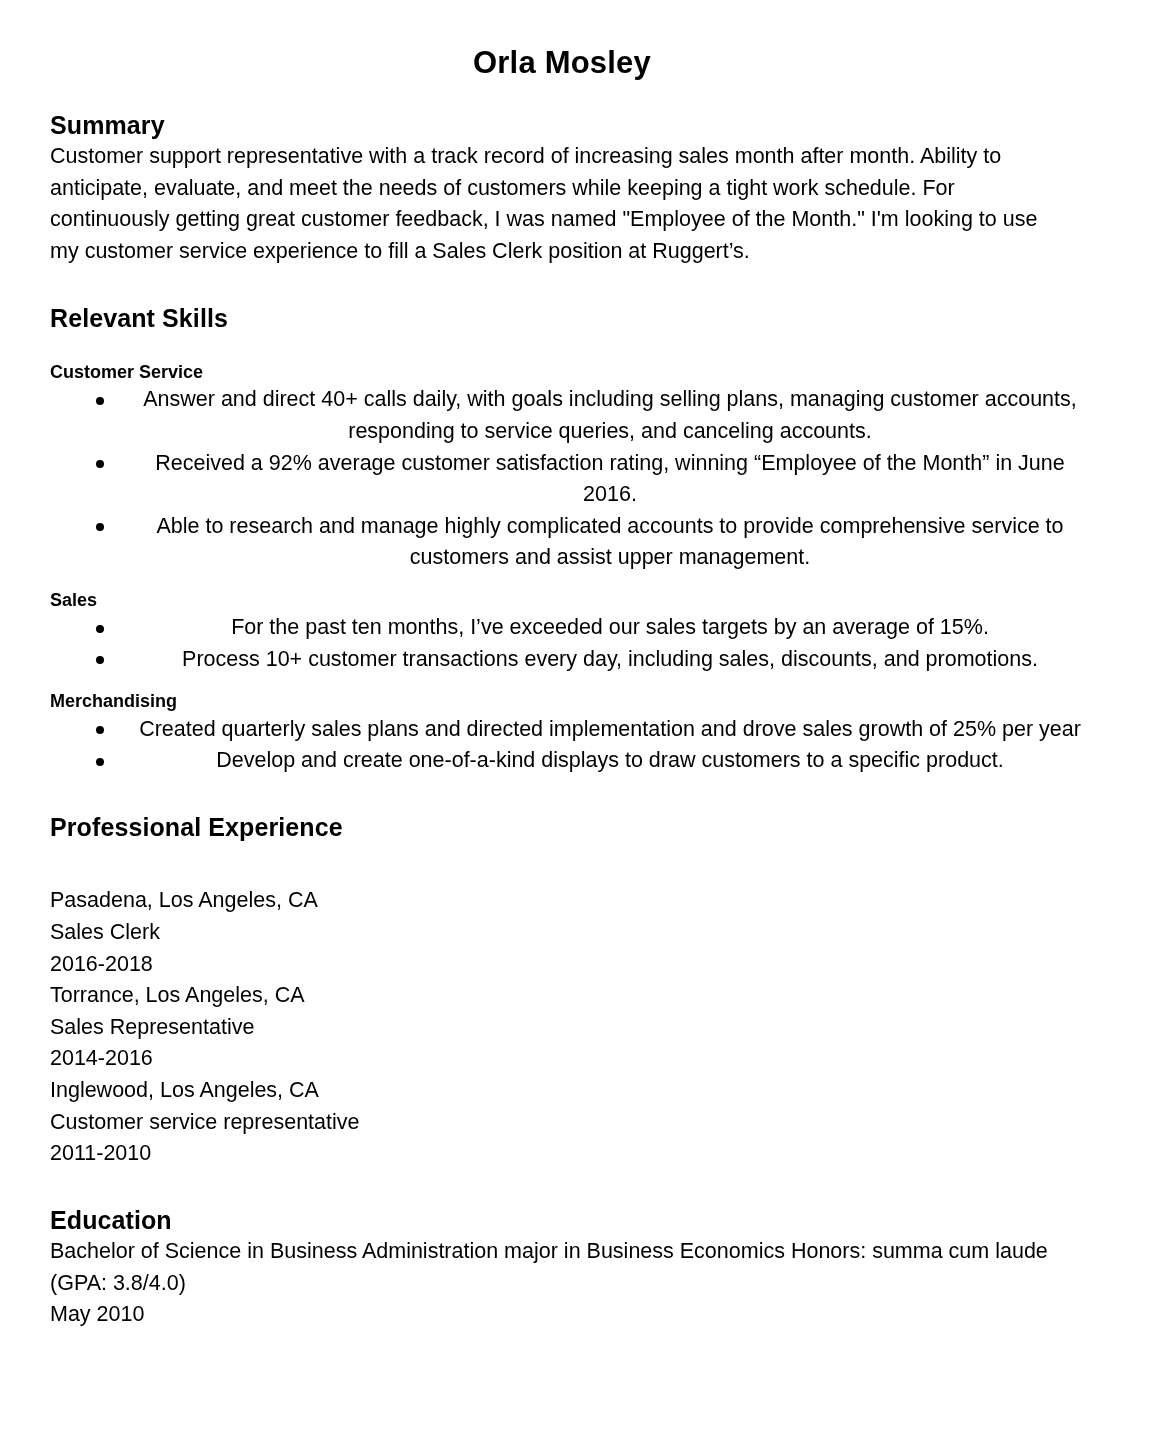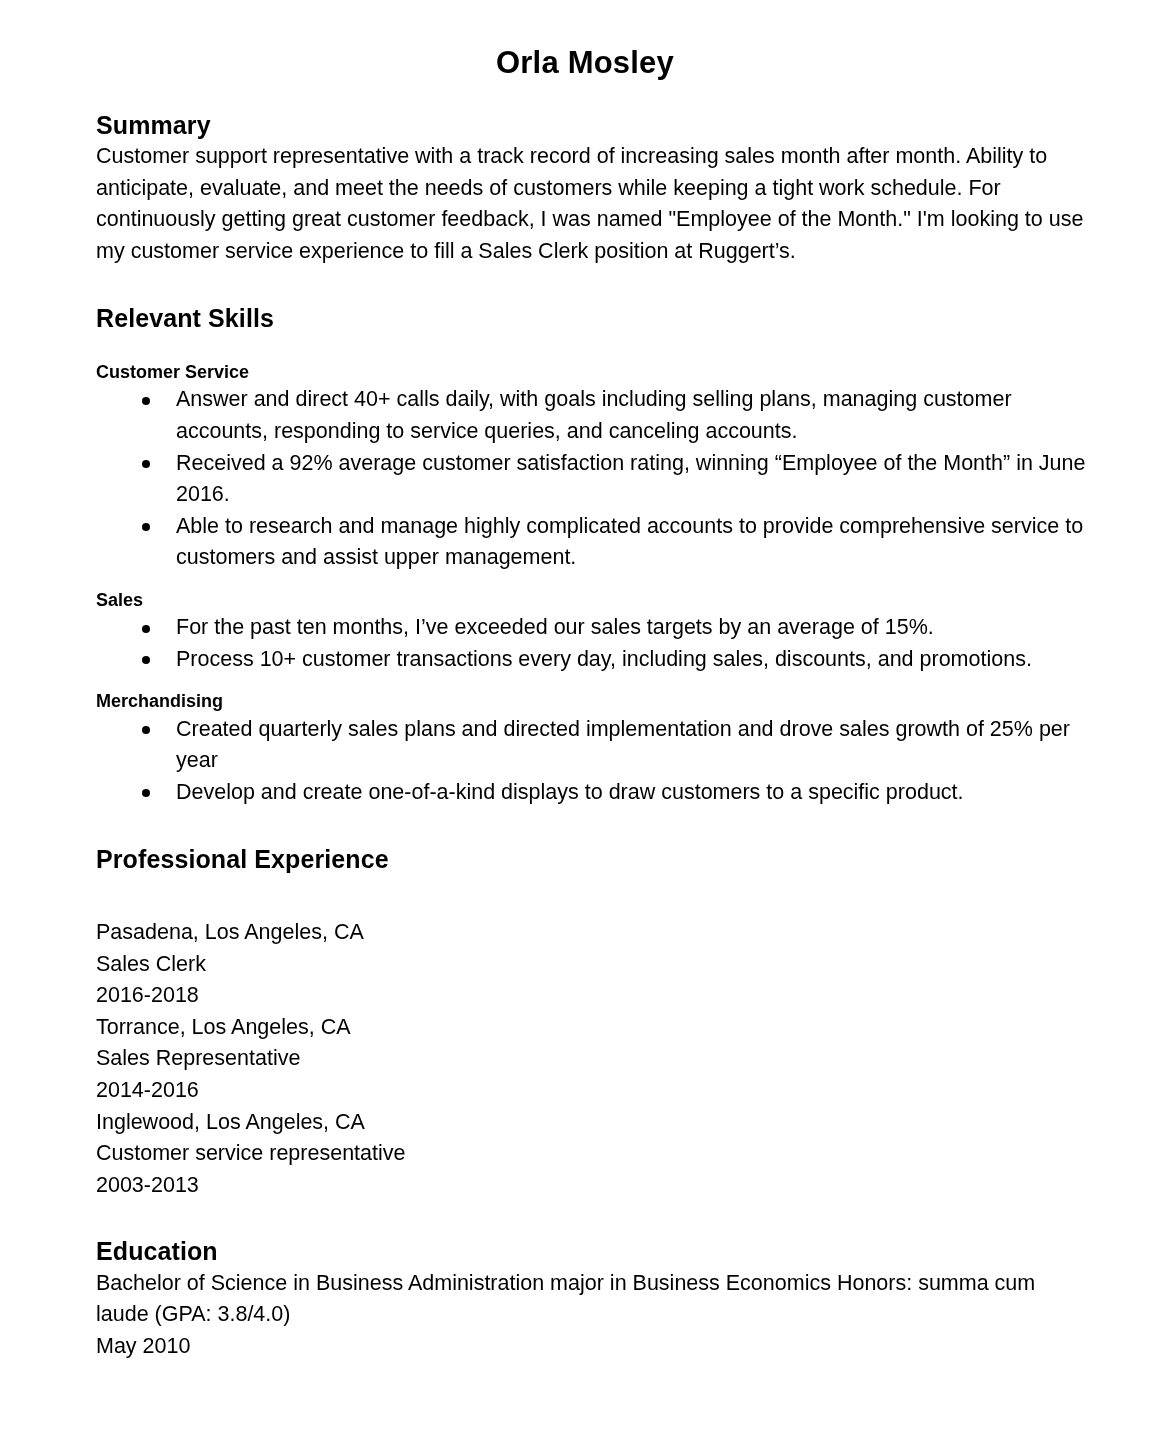--- a/index.html
+++ b/index.html
@@ -12,21 +12,21 @@
     height: 1438px;
     font-family: "Liberation Sans", sans-serif;
     color: #000000;
     -webkit-font-smoothing: antialiased;
   }
   .page {
     position: relative;
     width: 1170px;
     height: 1256px;
     box-sizing: border-box;
-    padding: 44px 80px 0 96px;
+    padding: 44px 80px 0 50px;
     background: #ffffff;
   }
   .doc-title {
     text-align: center;
     font-size: 31px;
     font-weight: bold;
     letter-spacing: 0.2px;
     margin: 0 0 0 -16px;
     line-height: 1.25;
   }
@@ -52,20 +52,21 @@
   }
   .spacer-sm { height: 14px; }
   .spacer-md { height: 26px; }
   .spacer-lg { height: 34px; }
   .spacer-xl { height: 42px; }
 
   ul.bullets {
     list-style: none;
     margin: 0;
     padding: 0;
+    text-align: center;
   }
   ul.bullets li {
     position: relative;
     font-size: 21.5px;
     line-height: 31.6px;
     padding-left: 80px;
     max-width: 1075px;
     margin: 0;
   }
   ul.bullets li .dot {
@@ -150,21 +151,21 @@
       <div class="exp-line">2016-2018</div>
     </div>
     <div class="exp-col c2">
       <div class="exp-line">Torrance, Los Angeles, CA</div>
       <div class="exp-line">Sales Representative</div>
       <div class="exp-line">2014-2016</div>
     </div>
     <div class="exp-col c3">
       <div class="exp-line"> Inglewood, Los Angeles, CA</div>
       <div class="exp-line">Customer service representative</div>
-      <div class="exp-line">2003-2013</div>
+      <div class="exp-line">2011-2010</div>
     </div>
   </div>
 
   <div class="spacer-lg"></div>
 
   <h2 class="section-heading">Education</h2>
   <div class="edu-block">
     <div>Bachelor of Science in Business Administration major in Business Economics Honors: summa cum laude (GPA: 3.8/4.0)</div>
     <div>May 2010</div>
   </div>

